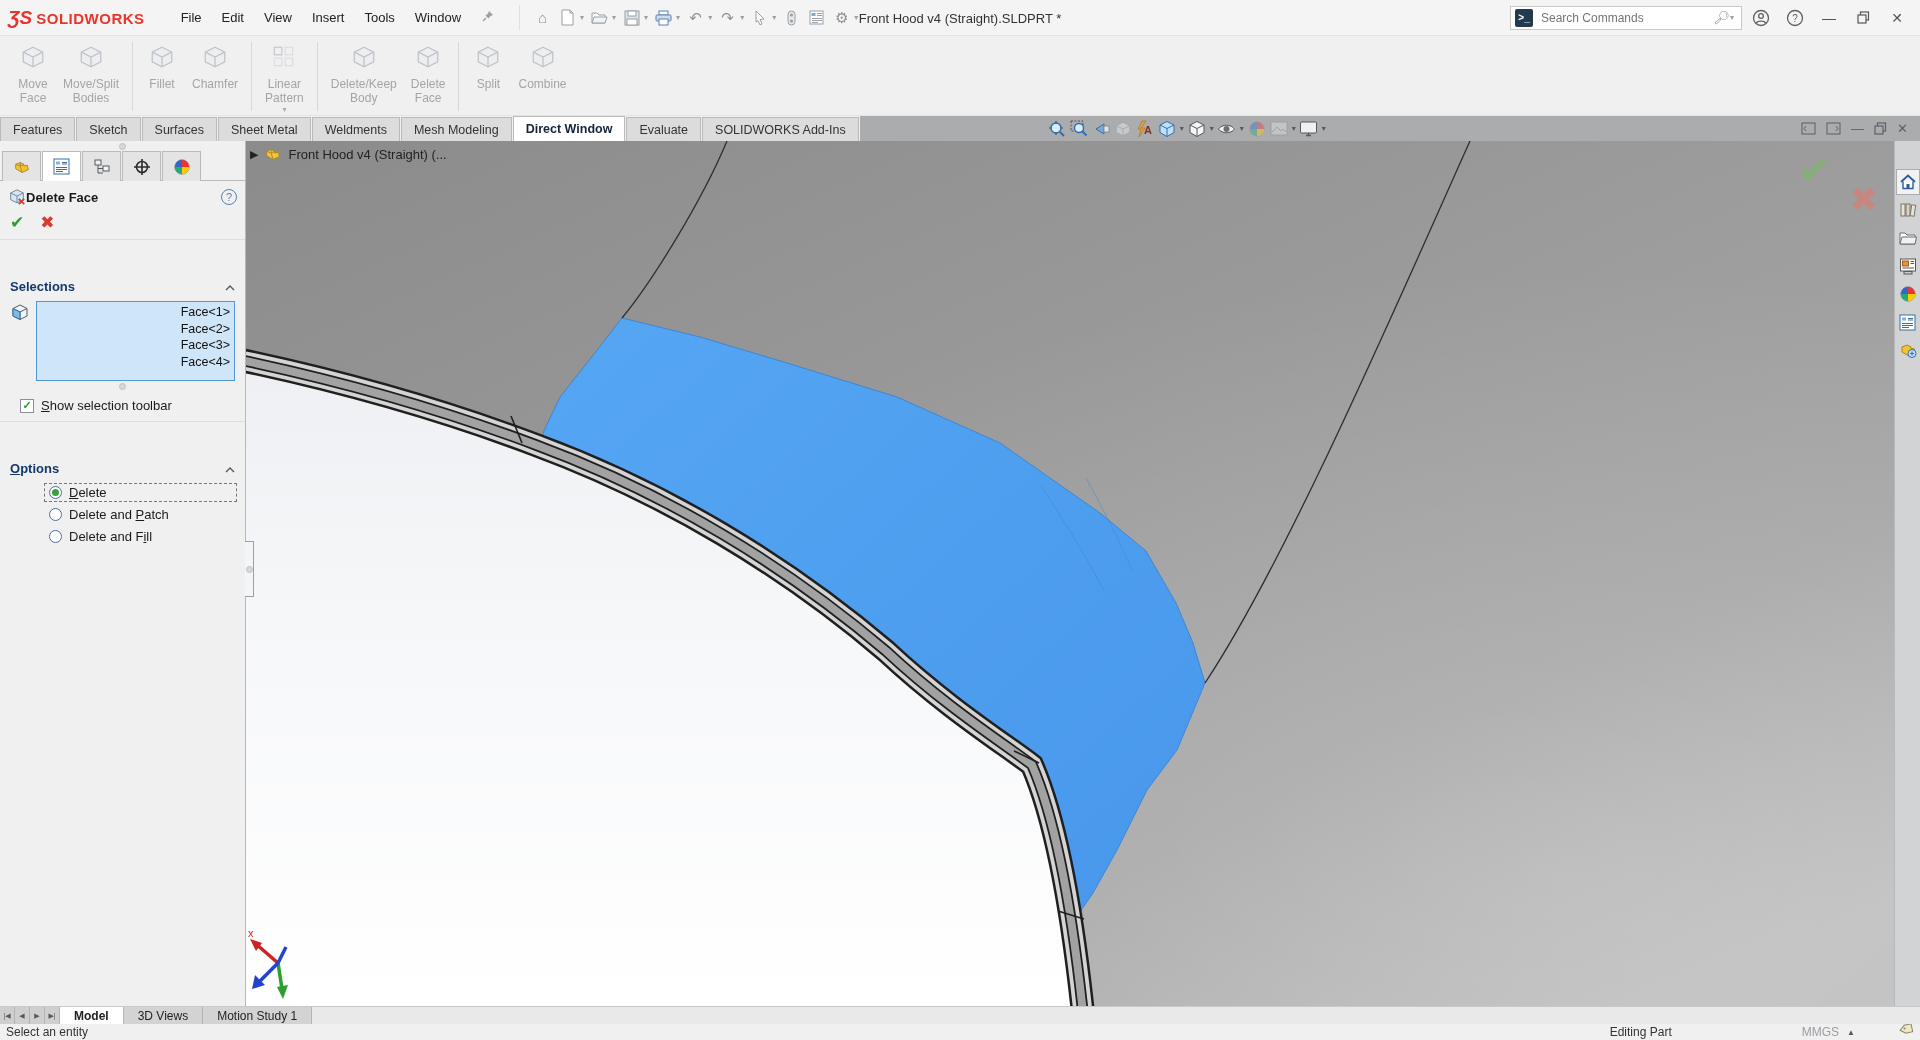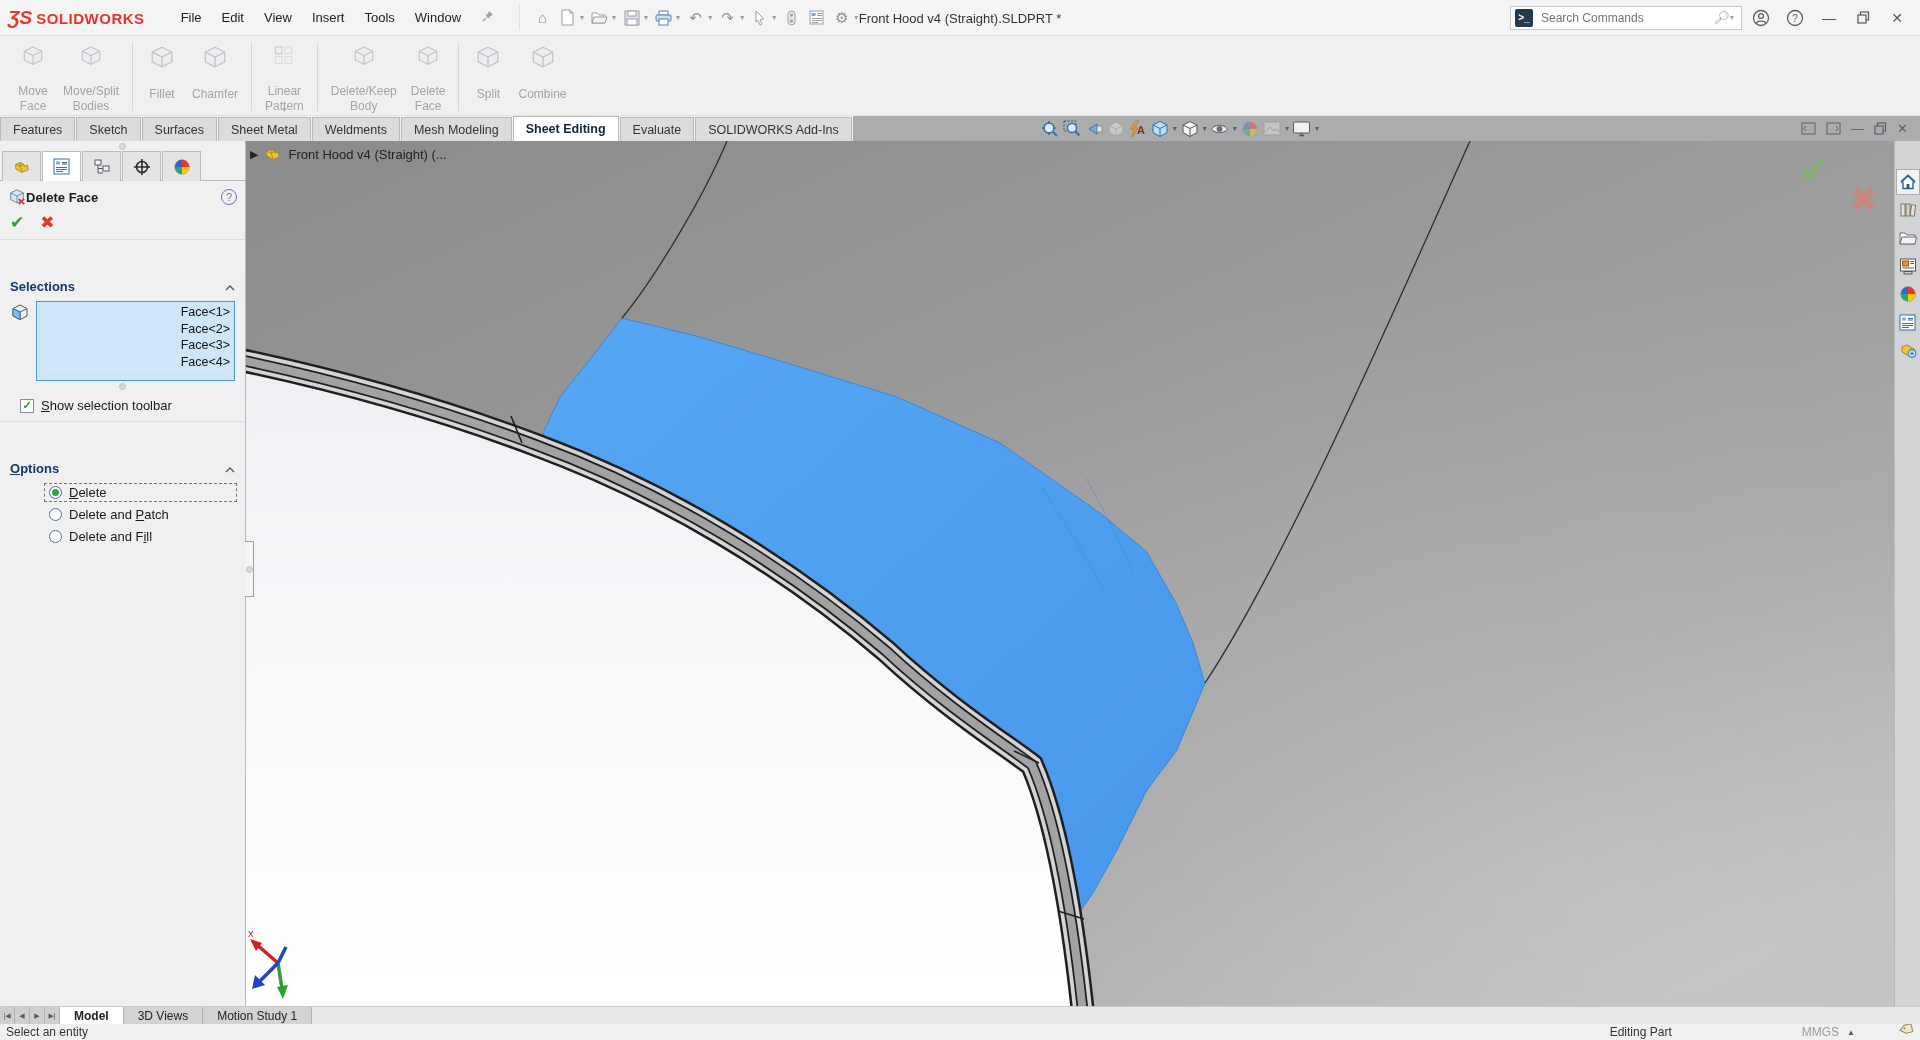--- a/index.html
+++ b/index.html
@@ -24,21 +24,21 @@
   .searchbox input{border:0;outline:0;flex:1;font-size:12px;color:#1d4ed8;background:transparent;}
   .mag{color:#8d9297;font-size:13px;}
   .winbtn{width:30px;height:26px;display:flex;align-items:center;justify-content:center;color:#555;font-size:14px;}
 
   
   .ribbon{height:80px;background:#f0f0f1;display:flex;align-items:stretch;padding:2px 0 0 4px;border-bottom:1px solid #e3e3e4;}
   .rgroup{display:flex;align-items:stretch;padding:2px 6px;}
   .rsep{width:1px;background:#d8d8d9;margin:4px 0;}
   .rbtn{position:relative;display:flex;flex-direction:column;align-items:center;padding:4px 7px 0 7px;min-width:46px;color:#a2a5a8;}
   .rbtn .ric{width:26px;height:26px;opacity:.55;}
-  .rbtn .rlab{font-size:12px;line-height:1.2;text-align:center;margin-top:17px;color:#a2a5a8;}
+  .rbtn .rlab{font-size:12px;line-height:1.2;text-align:center;margin-top:7px;color:#a2a5a8;}
   .rbtn .drop{position:absolute;bottom:-1px;font-size:8px;color:#a9acb0;}
 
   
   .tabrow{height:25px;display:flex;align-items:flex-end;background:#f0f0f1;}
   .ctab{font-size:12.5px;color:#333;background:#dcdcdd;border:1px solid #b9babc;border-bottom:0;padding:4px 12px 4px 12px;margin-right:1px;height:24px;display:flex;align-items:center;cursor:default;}
   .ctab.active{background:#fff;font-weight:bold;color:#16243a;height:25px;}
   .graystrip{flex:1;height:25px;background:#aaacae;display:flex;align-items:center;padding-left:186px;}
   .hicon{width:20px;height:19px;display:flex;align-items:center;justify-content:center;margin:0 1px;}
   .hcaret{font-size:8px;color:#55585c;margin:0 2px;}
   .winstrip{margin-left:auto;display:flex;align-items:center;gap:10px;padding-right:12px;color:#5d6putable064;}
@@ -334,21 +334,21 @@
     </div>
   </div>
 
   <div class="tabrow">
     <span class="ctab">Features</span>
     <span class="ctab">Sketch</span>
     <span class="ctab">Surfaces</span>
     <span class="ctab">Sheet Metal</span>
     <span class="ctab">Weldments</span>
     <span class="ctab">Mesh Modeling</span>
-    <span class="ctab active">Sheet Editing</span>
+    <span class="ctab active">Direct Window</span>
     <span class="ctab">Evaluate</span>
     <span class="ctab">SOLIDWORKS Add-Ins</span>
 
     <div class="graystrip">
       <span class="hicon">
         <svg width="18" height="18" viewBox="0 0 18 18">
             <circle cx="8" cy="8" r="5" fill="#d8eafc" stroke="#2f6fb0" stroke-width="1.4"></circle>
             <path d="M12 12 16 16" stroke="#2f6fb0" stroke-width="2"></path>
             <path d="M8 1 8 4 M8 12 8 15 M1 8 4 8 M12 8 15 8" stroke="#555" stroke-width="1.2"></path>
           </svg>

